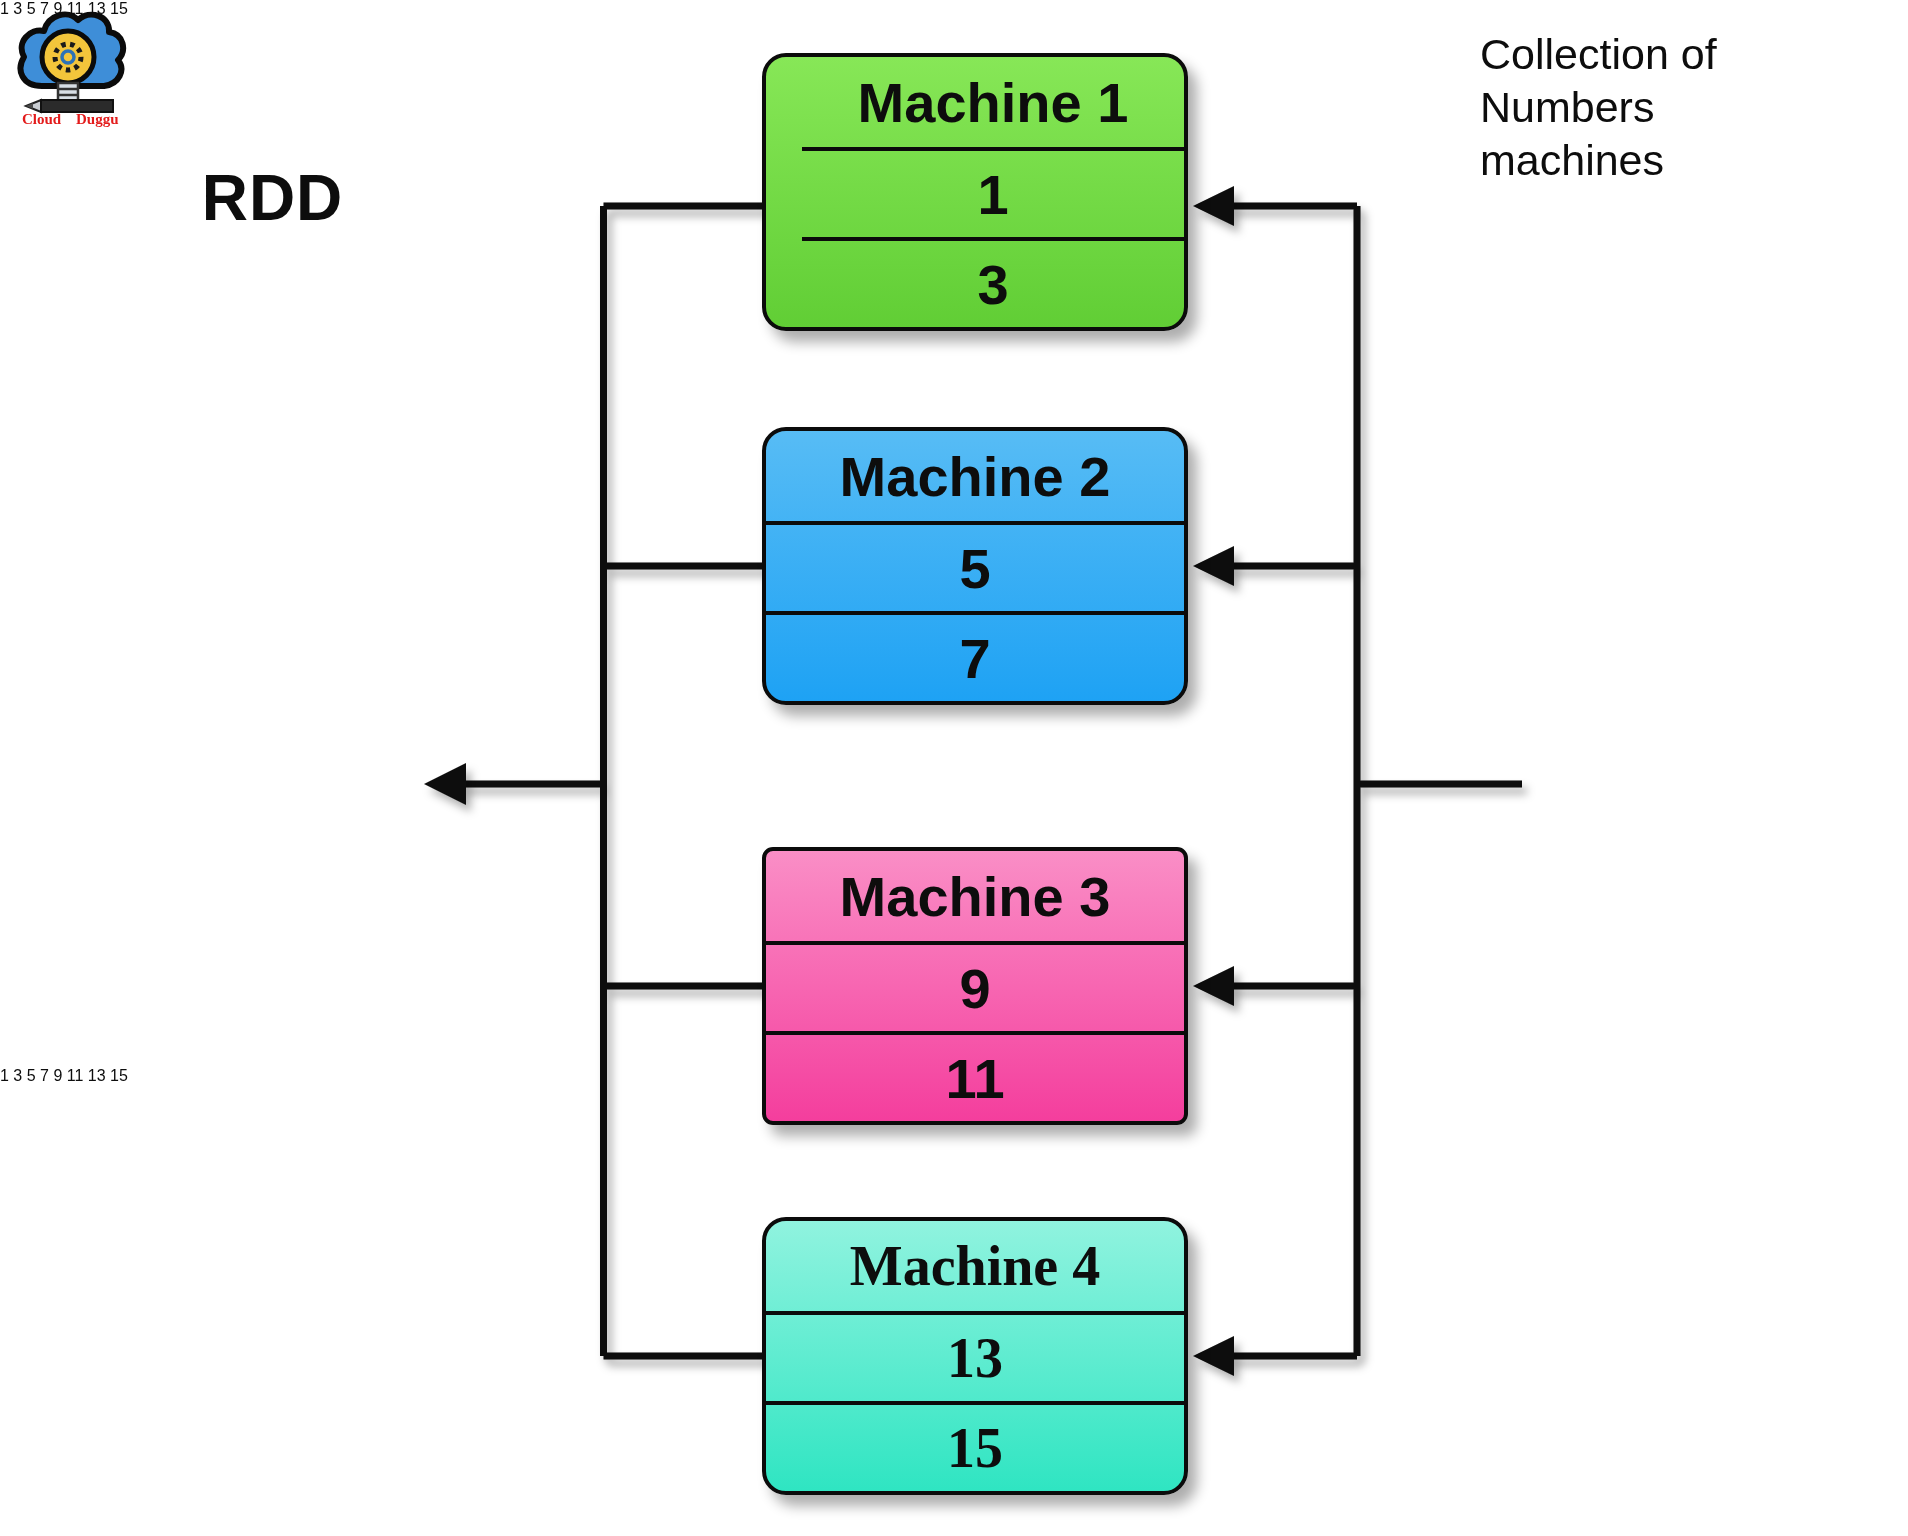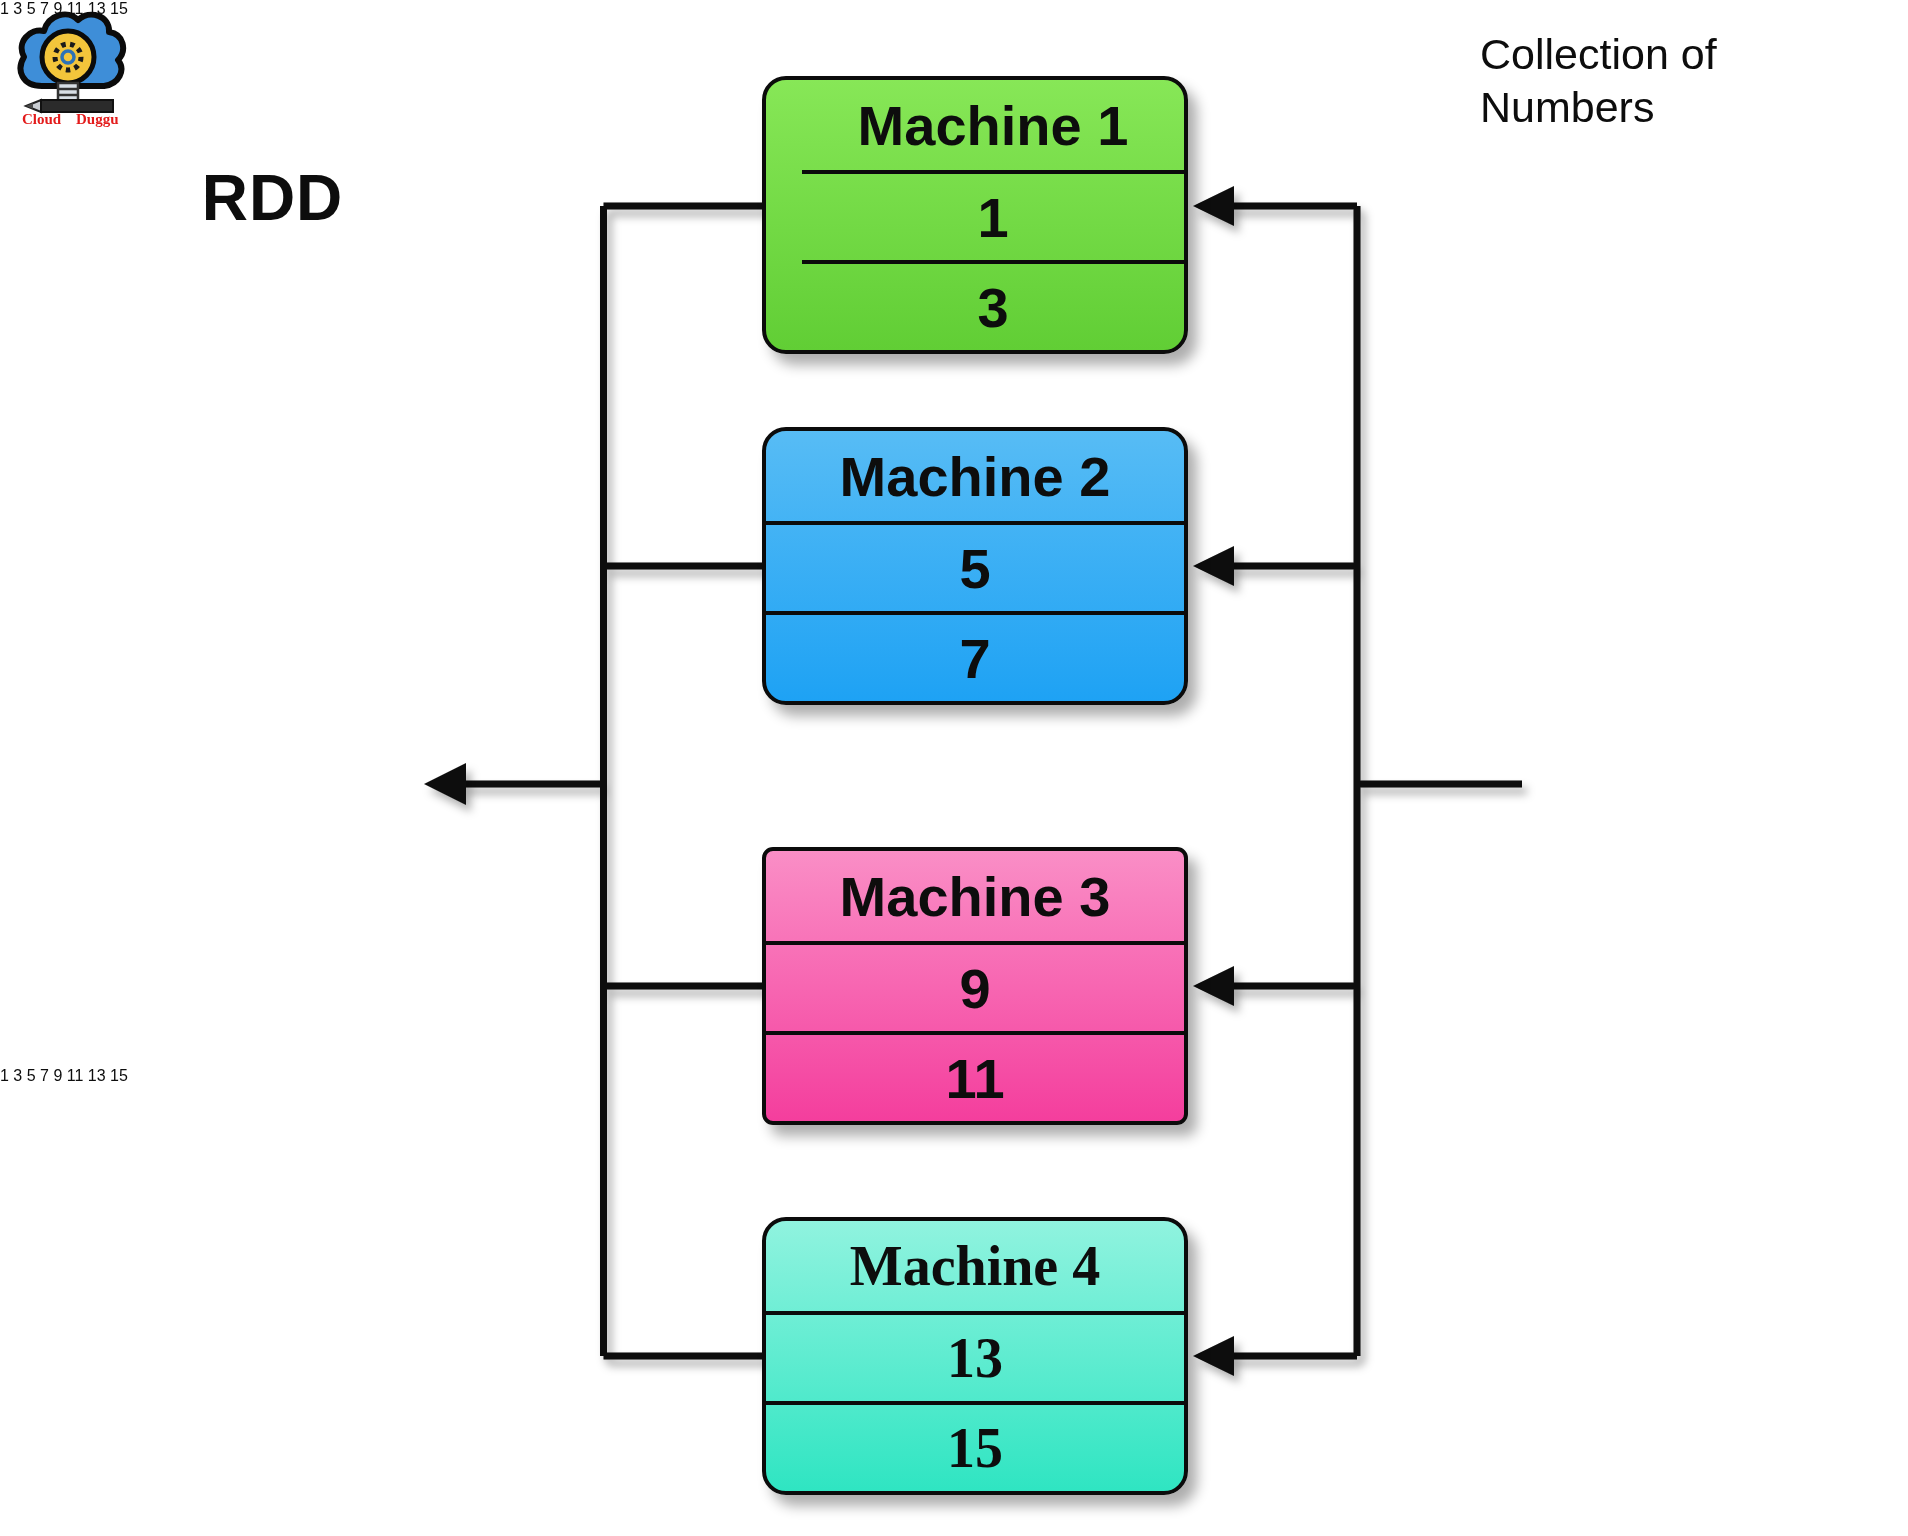--- a/index.html
+++ b/index.html
@@ -29,21 +29,21 @@
     border:4px solid #0b0b0b;border-radius:24px;
     box-shadow:9px 11px 13px rgba(0,0,0,0.32);
     display:grid;grid-template-rows:1fr 1fr 1fr;
     overflow:hidden;box-sizing:border-box;
   }
   .machine .row{
     display:flex;align-items:center;justify-content:center;
     font-size:56px;font-weight:bold;color:#0d0d0d;
   }
   .machine .row + .row{border-top:4px solid #0b0b0b;}
-  #machine-1{top:76px;background-image:linear-gradient(180deg,#87E757,#61CE35);padding-left:36px;}
+  #machine-1{top:53px;background-image:linear-gradient(180deg,#87E757,#61CE35);padding-left:36px;}
   #machine-2{top:427px;background-image:linear-gradient(180deg,#57BCF5,#1EA2F4);}
   #machine-3{top:847px;background-image:linear-gradient(180deg,#FA8EC6,#F43E9D);border-radius:11px;}
   #machine-4{top:1217px;background-image:linear-gradient(180deg,#90F3DF,#2FE5C2);font-family:Liberation Serif, serif;}
 
   
   #wires{left:0;top:0;pointer-events:none;}
 
   
   #logo{left:10px;top:4px;}
 </style>
@@ -135,20 +135,21 @@
 
 <div id="machine-4" class="machine">
   <div class="row">Machine 4</div>
   <div class="row">13</div>
   <div class="row">15</div>
 </div>
 
 <div id="collection-title" class="abs">
   <div>Collection of</div>
   <div>Numbers</div>
+  <div>machines</div>
 </div>
 
 <div id="collection-panel">
   <span class="num">1</span>
   <span class="num">3</span>
   <span class="num">5</span>
   <span class="num">7</span>
   <span class="num">9</span>
   <span class="num">11</span>
   <span class="num">13</span>

